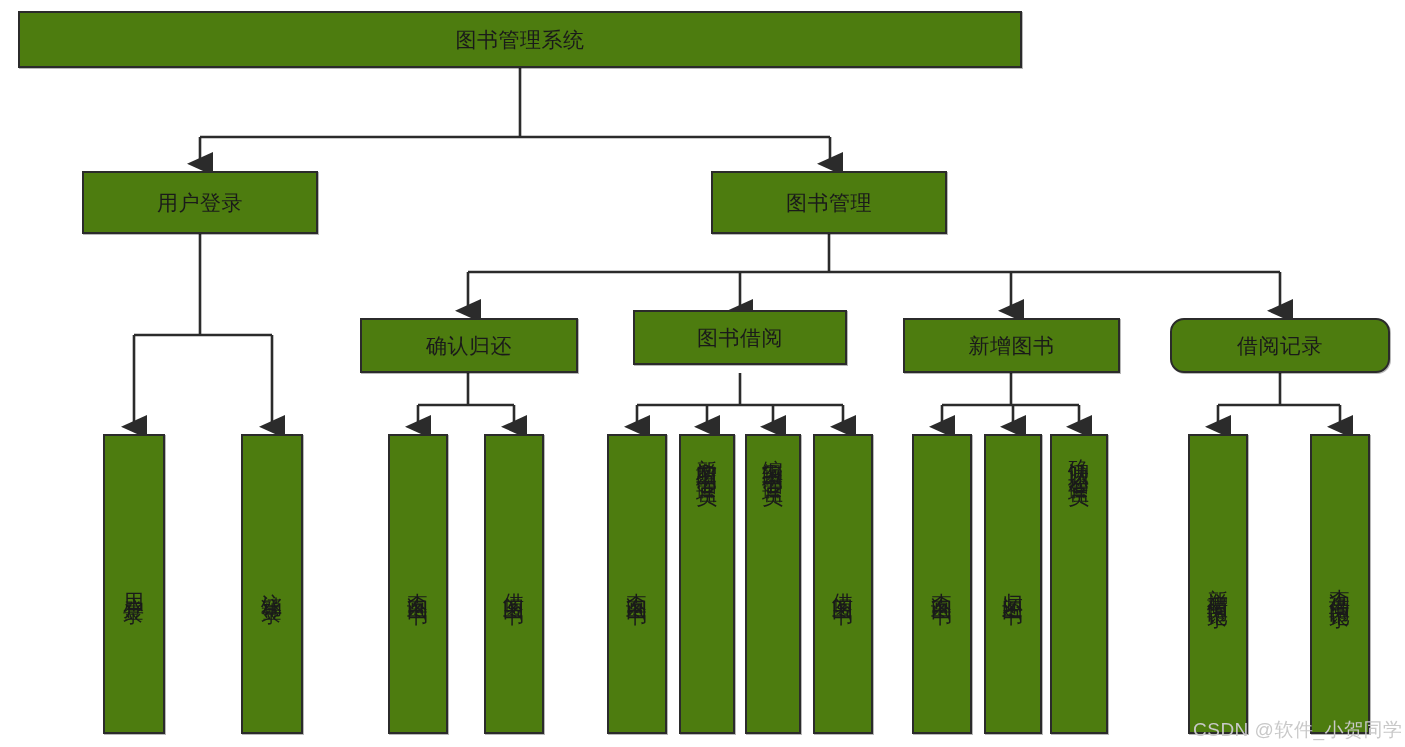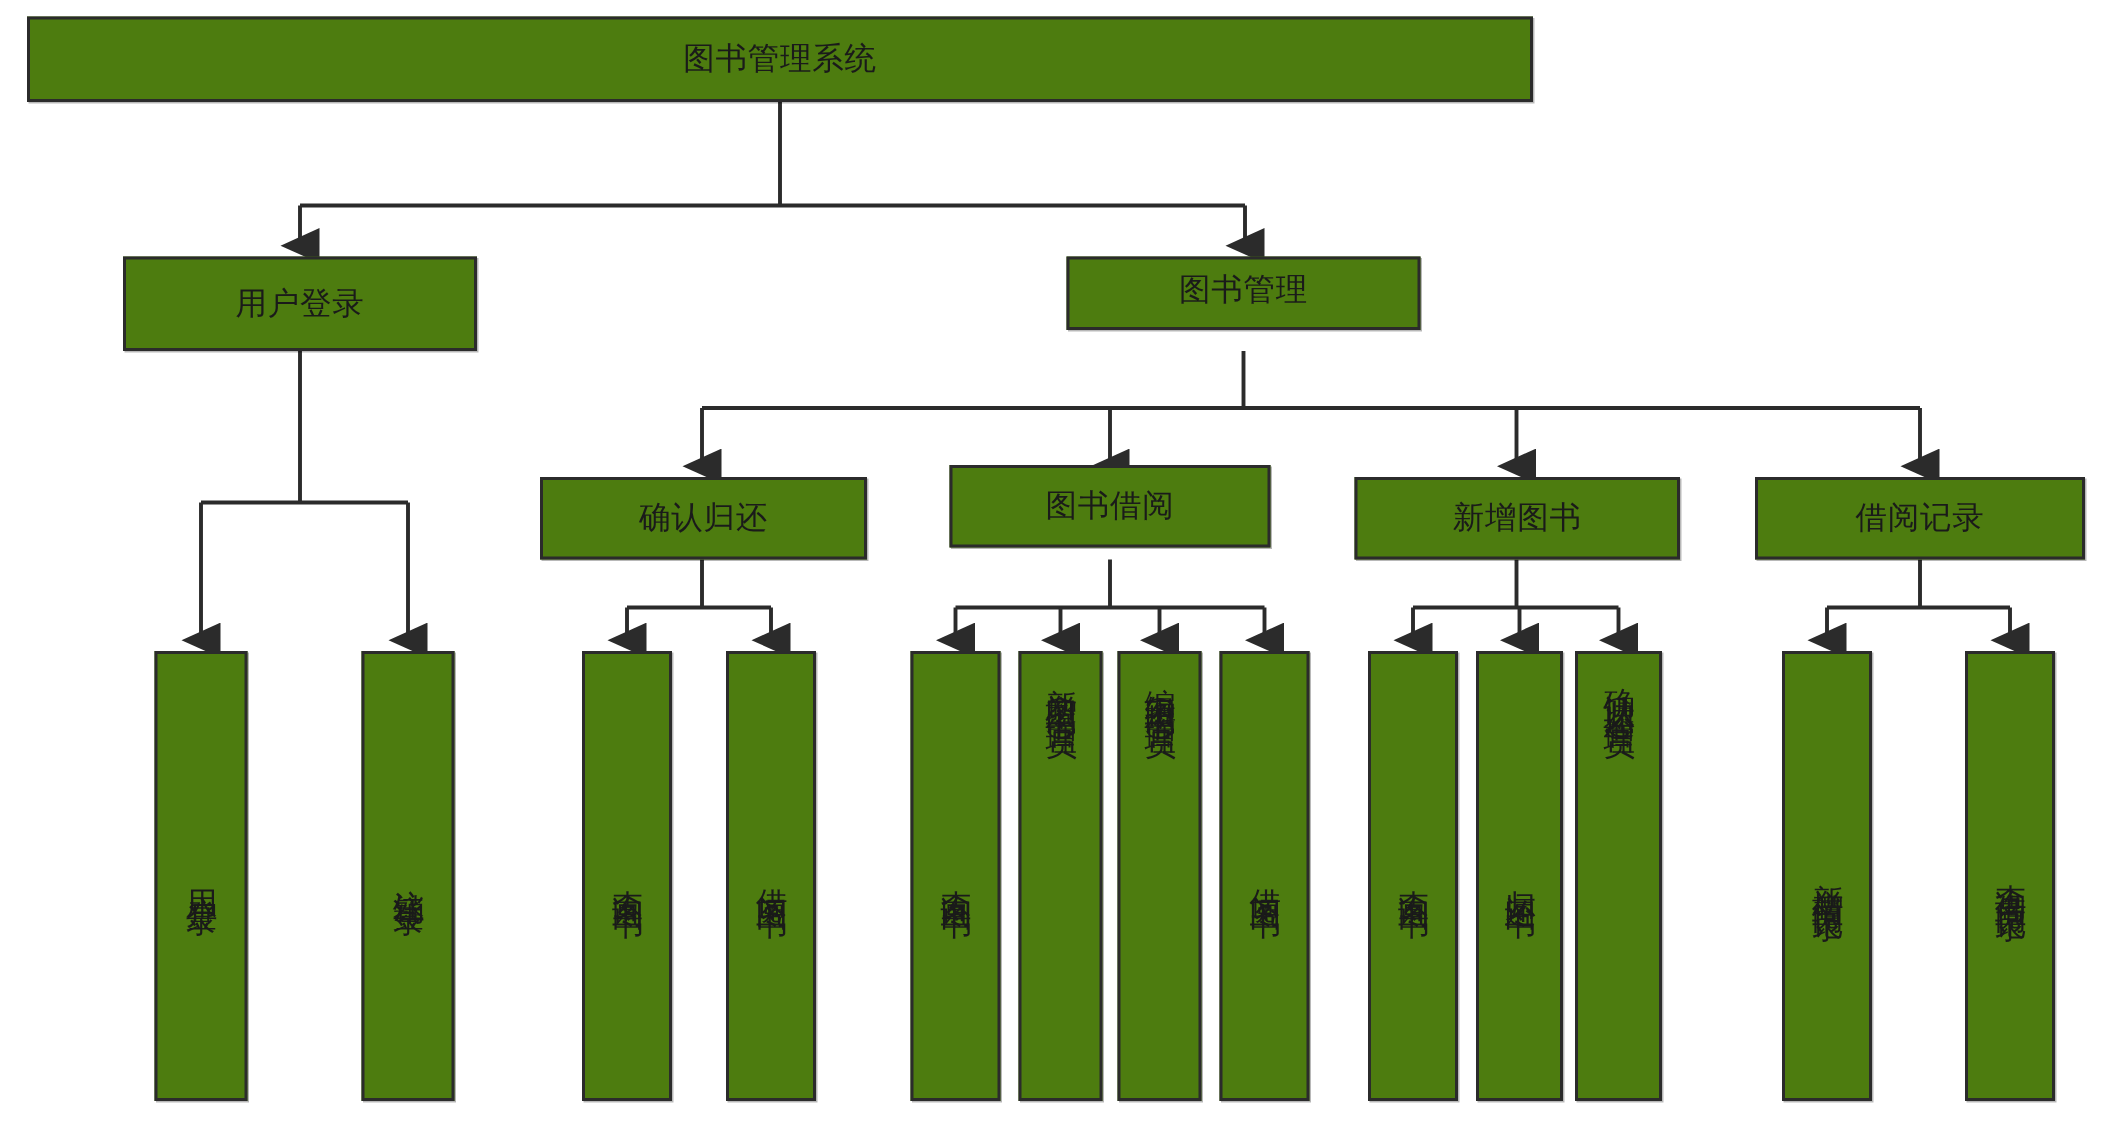--- a/index.html
+++ b/index.html
@@ -98,37 +98,37 @@
   </svg>
 
   <div class="node" style="left:18px;top:11px;width:1004px;height:57px;">
     <span class="lbl">图书管理系统</span>
   </div>
 
   <div class="node" style="left:82px;top:171px;width:236px;height:63px;">
     <span class="lbl">用户登录</span>
   </div>
 
-  <div class="node" style="left:711px;top:171px;width:236px;height:49px;font-family:Liberation Mono, monospace;">
+  <div class="node" style="left:711px;top:171px;width:236px;height:63px;">
     <span class="lbl">图书管理</span>
   </div>
 
   <div class="node" style="left:360px;top:318px;width:218px;height:55px;">
     <span class="lbl">确认归还</span>
   </div>
 
   <div class="node" style="left:633px;top:310px;width:214px;height:55px;">
     <span class="lbl">图书借阅</span>
   </div>
 
   <div class="node" style="left:903px;top:318px;width:217px;height:55px;">
     <span class="lbl">新增图书</span>
   </div>
 
-  <div class="node" style="left:1170px;top:318px;width:220px;height:55px;">
+  <div class="node" style="left:1170px;top:318px;width:220px;height:55px;border-radius:14px;">
     <span class="lbl">借阅记录</span>
   </div>
 
   <div class="node vert centerv" style="left:103px;top:434px;width:62px;height:300px;">
     <span class="lbl">用户登录</span>
   </div>
 
   <div class="node vert centerv" style="left:241px;top:434px;width:62px;height:300px;">
     <span class="lbl">注销登录</span>
   </div>
@@ -170,14 +170,15 @@
   </div>
 
   <div class="node vert centerv" style="left:1188px;top:434px;width:60px;height:300px;">
     <span class="lbl">新增借阅记录</span>
   </div>
 
   <div class="node vert centerv" style="left:1310px;top:434px;width:60px;height:300px;">
     <span class="lbl">查询借阅记录</span>
   </div>
 
+  <div class="watermark" style="left:1193px;top:717px;">CSDN @软件_小贺同学</div>
 
 </div>
 
 </body></html>

